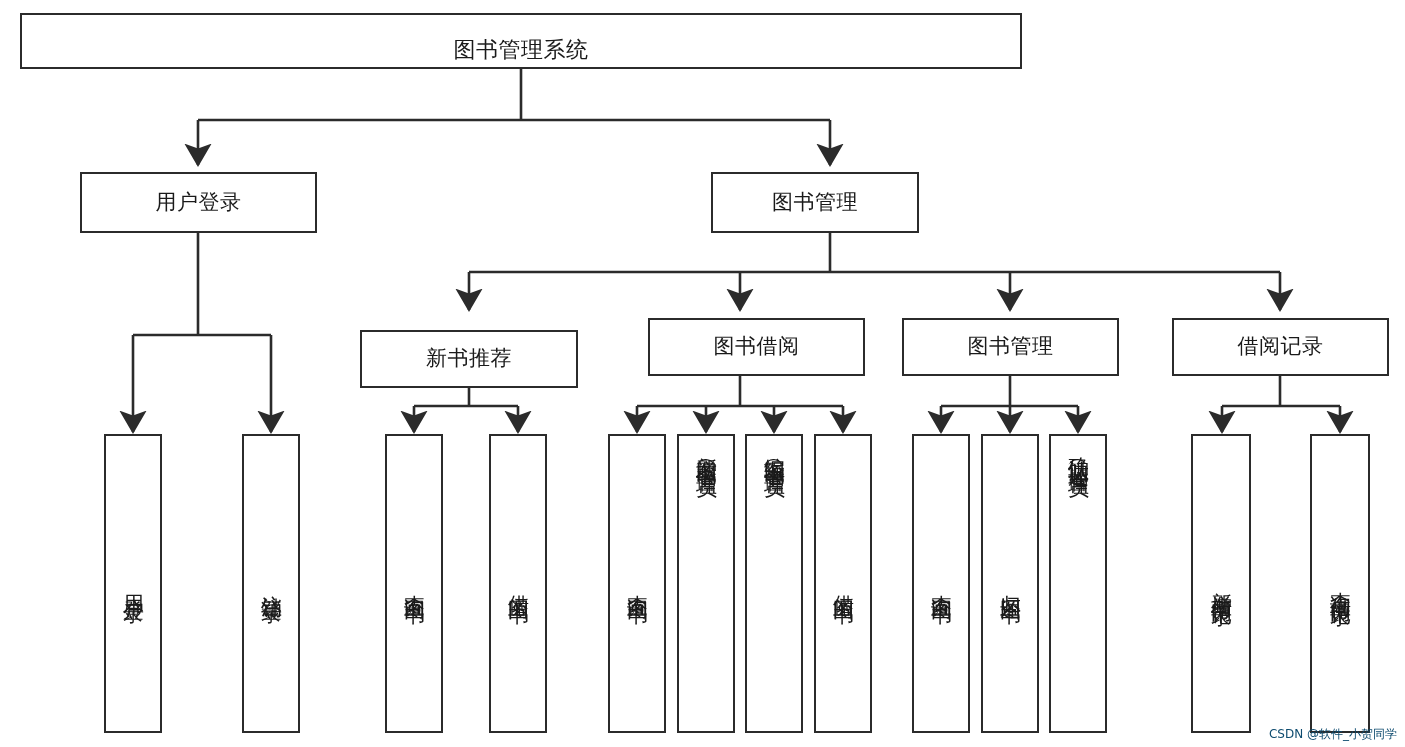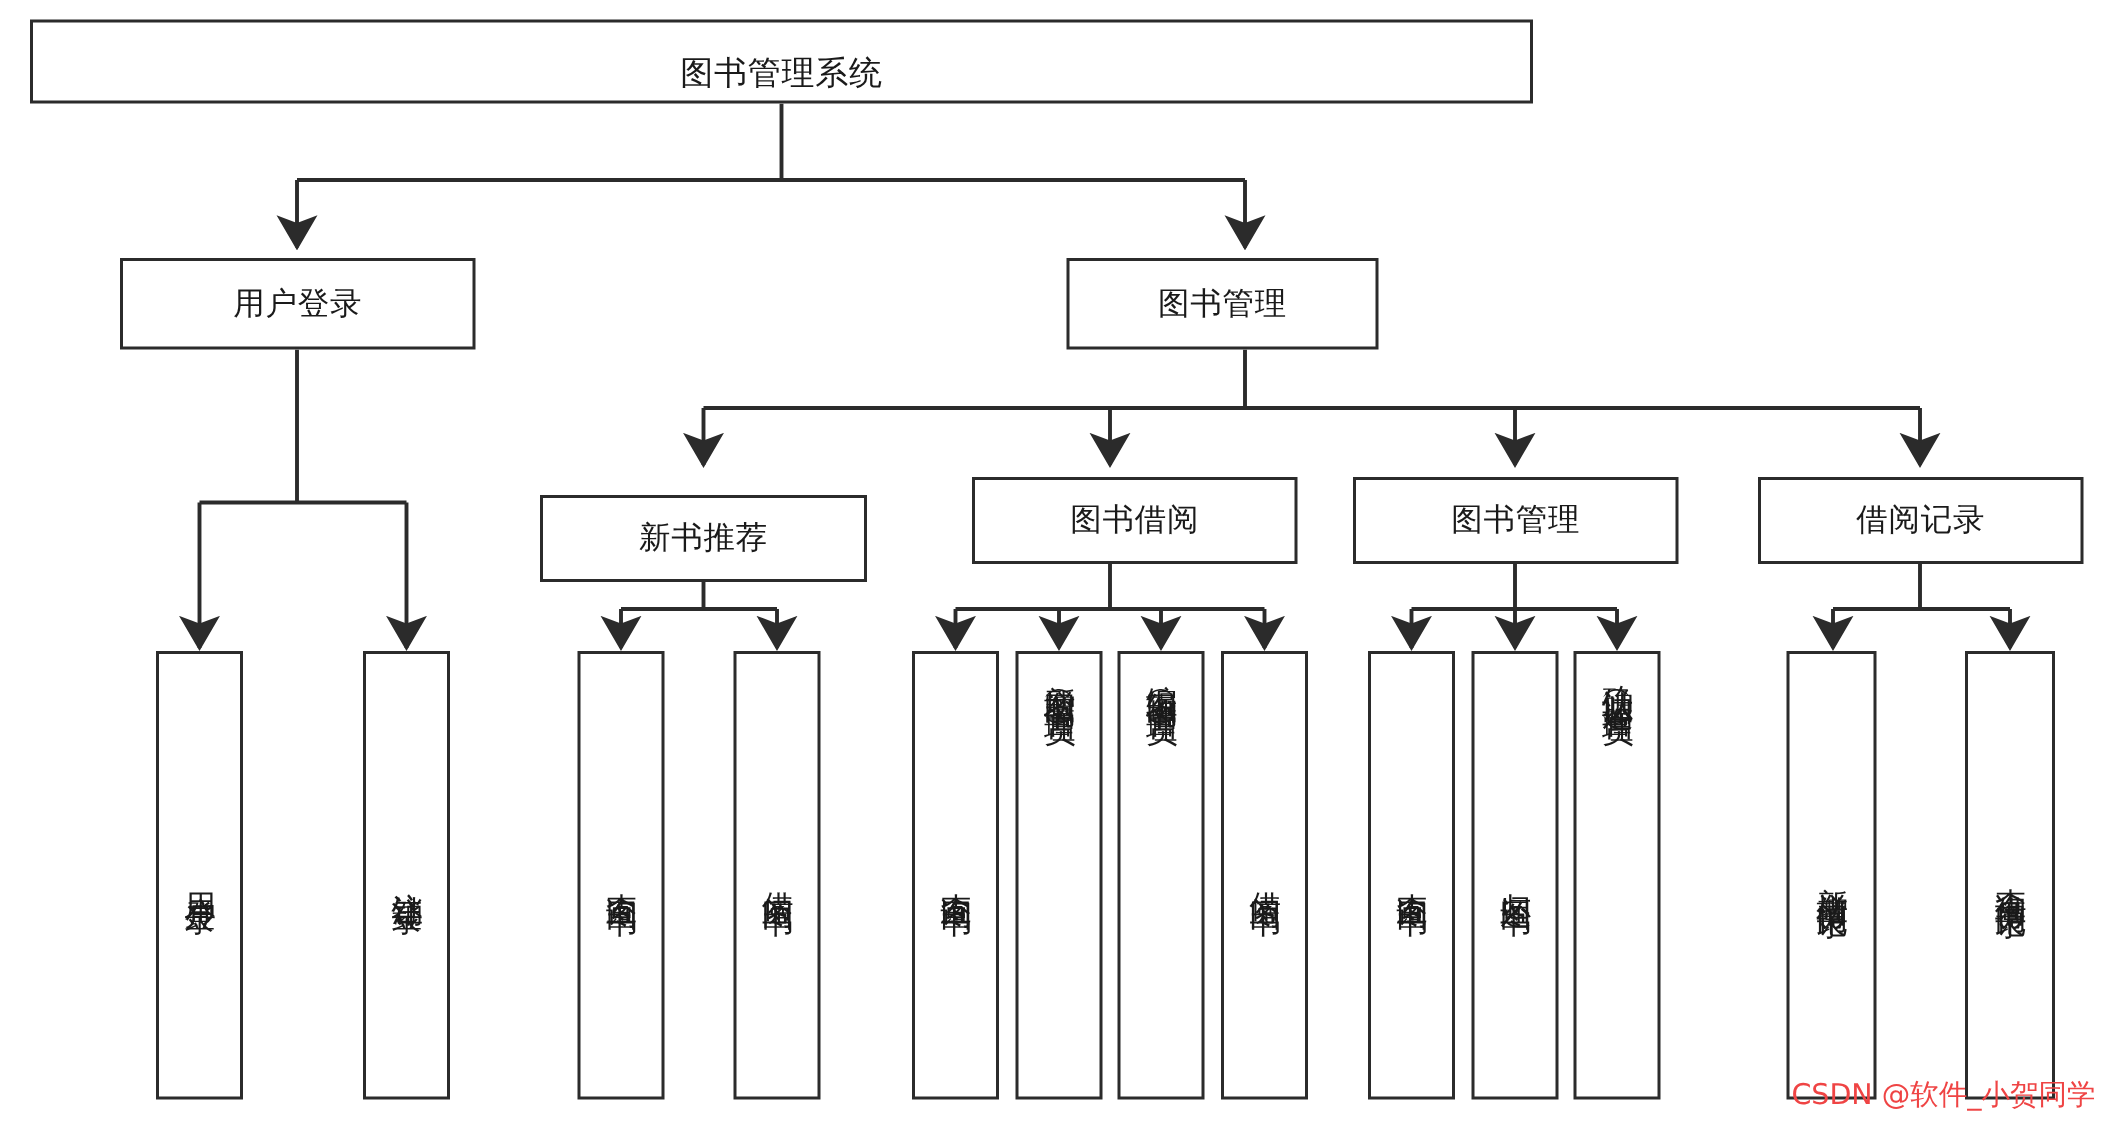--- a/index.html
+++ b/index.html
@@ -67,22 +67,22 @@
     text-orientation: upright;
     font-size: 21px;
     line-height: 1.0;
     letter-spacing: 3px;
     white-space: nowrap;
   }
   #watermark {
     position: absolute;
     right: 8px;
     bottom: 4px;
-    font-size: 19px;
-    color: #ef4444;
+    font-size: 12px;
+    color: #0c4a6e;
     white-space: nowrap;
     z-index: 5;
     font-family: "DejaVu Sans", "Liberation Sans", sans-serif;
   }
 </style>
 </head>
 <body>
 
 <div id="diagram-root">
 

